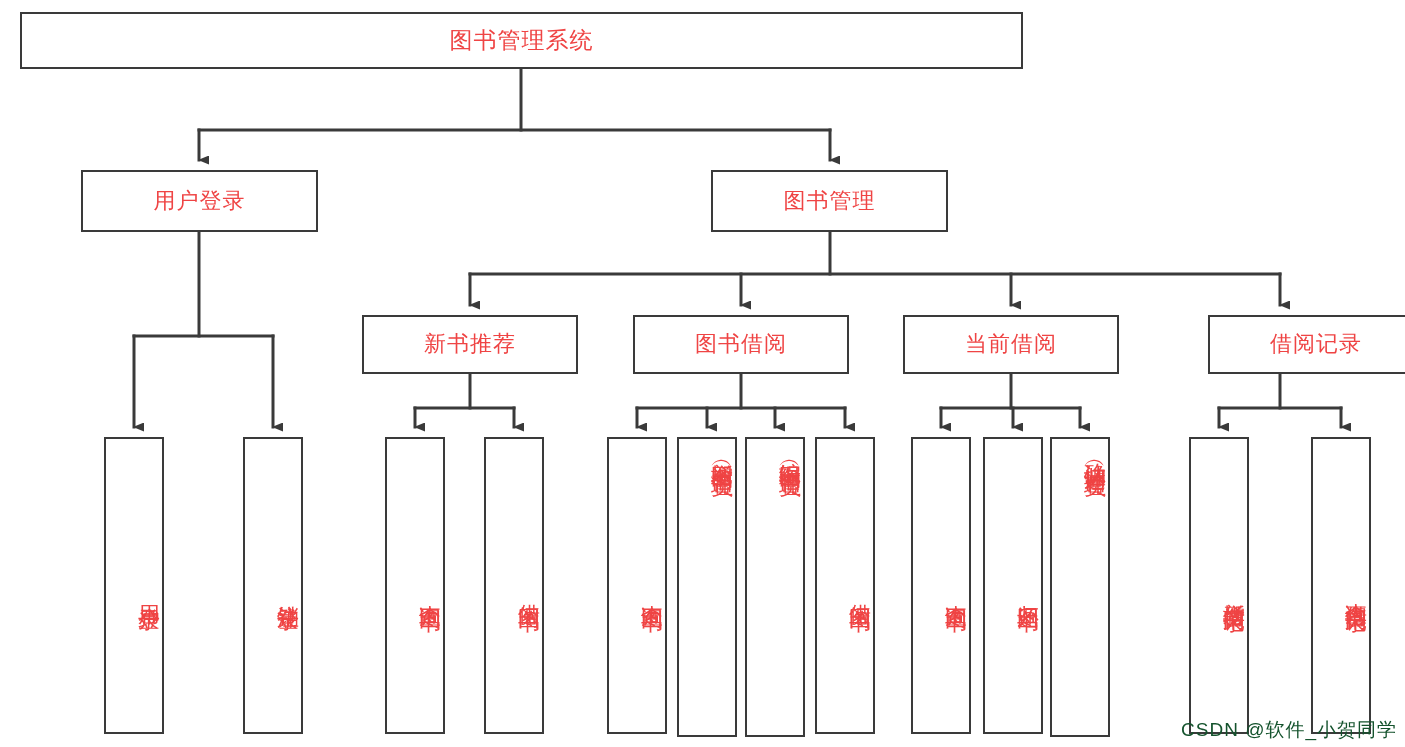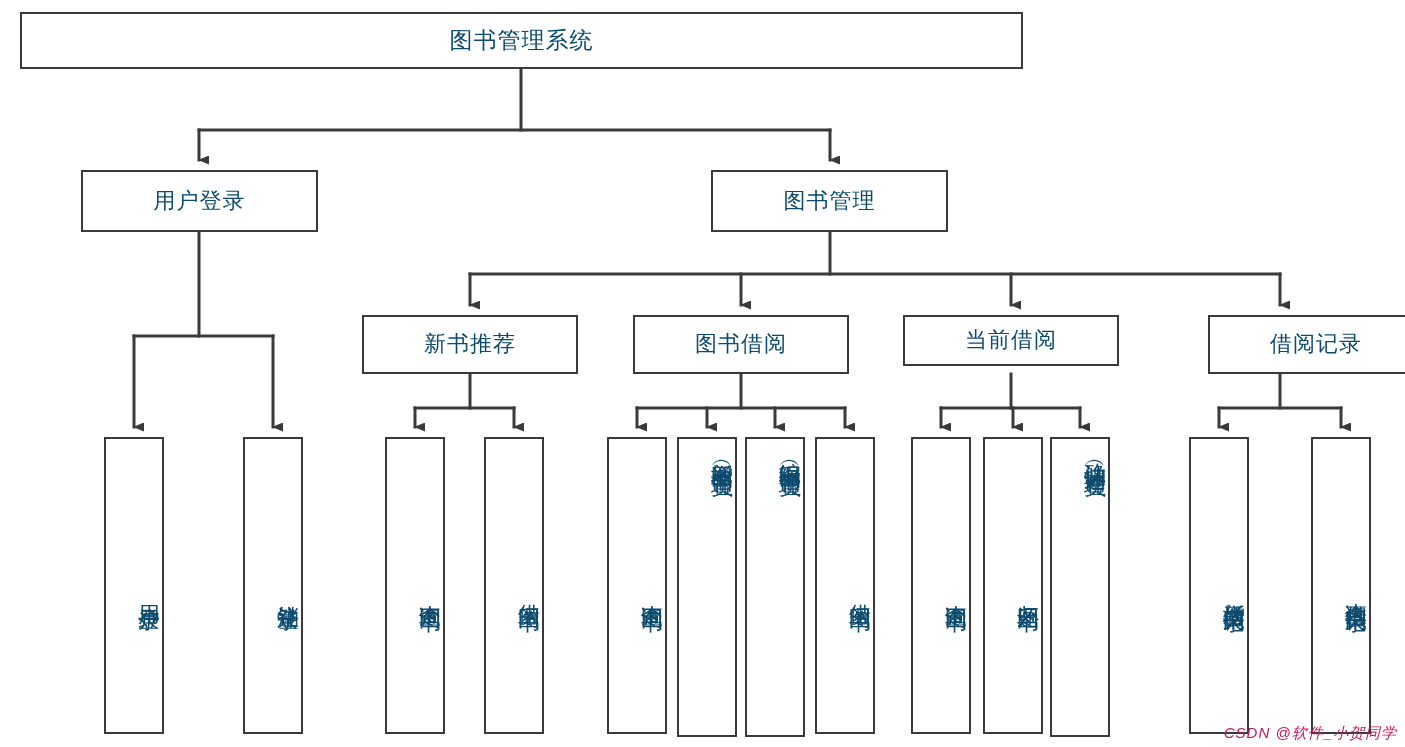--- a/index.html
+++ b/index.html
@@ -23,21 +23,21 @@
     pointer-events:none;
   }
   .node{
     position:absolute;
     box-sizing:border-box;
     background:#ffffff;
     border:2px solid #3a3a3a;
     display:flex;
     align-items:center;
     justify-content:center;
-    color:#0c4a6e;
+    color:#ef4444;
   }
   .node.h{
     font-size:22px;
     letter-spacing:1px;
     line-height:1.1;
   }
   .node.root{
     font-size:23px;
   }
   .node.v{
@@ -58,26 +58,25 @@
     display:block;
     white-space:nowrap;
   }
   .node.v .label{
     white-space:normal;
   }
   #watermark{
     position:absolute;
     right:8px;
     bottom:4px;
-    font-size:15px;
-    color:#be185d;
+    font-size:19px;
+    color:#14532d;
     letter-spacing:1px;
     white-space:nowrap;
     user-select:none;
-    font-style:italic;
   }
 </style>
 </head>
 <body>
 
 <div id="diagram-root">
 
   <svg id="connectors" viewBox="0 0 1405 747" xmlns="http://www.w3.org/2000/svg">
     <defs>
       <marker id="arrow" markerWidth="9" markerHeight="11" refX="4.5" refY="10" orient="auto" markerUnits="userSpaceOnUse">
@@ -138,21 +137,21 @@
   <div class="node h" style="left:711px;top:170px;width:237px;height:62px;">
     <span class="label">图书管理</span>
   </div>
 
   <div class="node h" style="left:362px;top:315px;width:216px;height:59px;">
     <span class="label">新书推荐</span>
   </div>
   <div class="node h" style="left:633px;top:315px;width:216px;height:59px;justify-content:center;">
     <span class="label">图书借阅</span>
   </div>
-  <div class="node h" style="left:903px;top:315px;width:216px;height:51px;">
+  <div class="node h" style="left:903px;top:315px;width:216px;height:59px;">
     <span class="label">当前借阅</span>
   </div>
   <div class="node h" style="left:1172px;top:315px;width:216px;height:59px;margin-left:36px;">
     <span class="label">借阅记录</span>
   </div>
 
   <div class="node v" style="left:104px;top:437px;width:60px;height:297px;">
     <span class="label">用户登录</span>
   </div>
   <div class="node v" style="left:243px;top:437px;width:60px;height:297px;">

